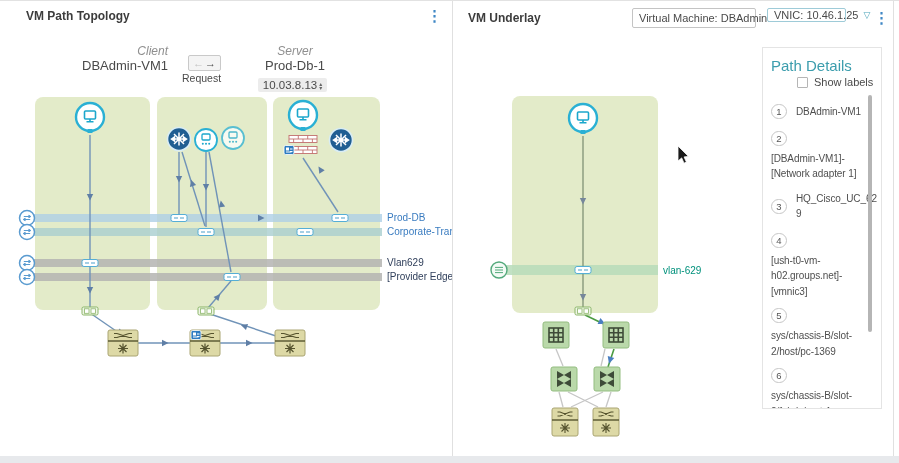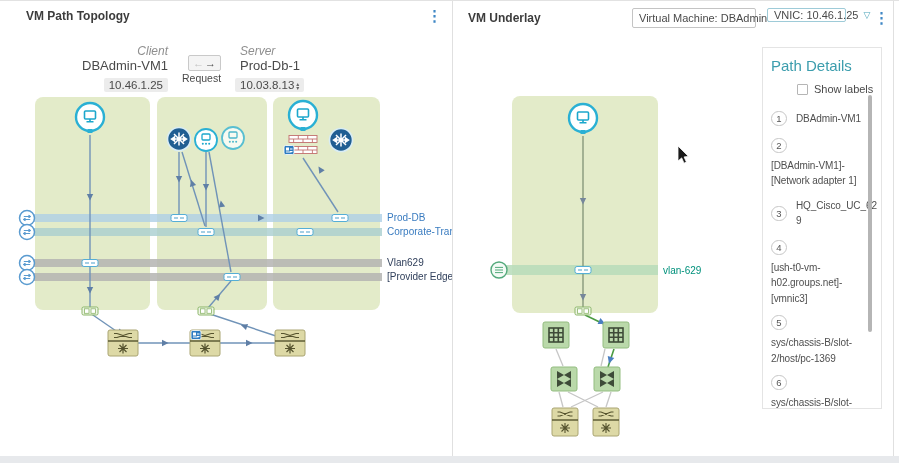--- a/index.html
+++ b/index.html
@@ -14,38 +14,38 @@
   .bottom-strip { left:0; top:456px; width:899px; height:7px; background:#e7e9ec; }
 
   .panel-title { font-size:12px; font-weight:bold; color:#3c3c3c; }
   .kebab { color:#3f87c5; font-size:15px; font-weight:bold; line-height:1; cursor:pointer; }
 
   
   .hdr-role { font-size:12px; font-style:italic; color:#8f8f8f; }
   .hdr-name { font-size:13px; color:#4a4a4a; }
   .ip-chip { font-size:11.5px; color:#4a4a4a; background:#ececec; padding:1px 5px; border-radius:2px; display:inline-block; }
   .client-block { left:60px; top:44px; width:108px; text-align:right; }
-  .server-block { left:240px; top:44px; width:110px; text-align:left; }
+  .server-block { left:240px; top:44px; width:110px; text-align:center; }
   .arrow-box { left:188px; top:55px; width:33px; height:16px; border:1px solid #c9c9c9; background:#f4f4f4;
       border-radius:2px; display:flex; align-items:center; justify-content:center; font-size:11px; line-height:1; gap:1px; }
   .arrow-left { color:#c2c2c2; } .arrow-right { color:#4a4a4a; }
   .request-label { left:182px; top:72px; width:45px; text-align:left; font-size:10.5px; color:#4a4a4a; }
   .spinner { display:inline-block; font-size:6px; color:#666; line-height:4px; vertical-align:middle; margin-left:2px; }
 
   
   .dd { border:1px solid #c4c4c4; background:#fff; border-radius:2px; font-size:11px; color:#4a4a4a;
       display:flex; align-items:center; padding:0 6px; gap:5px; white-space:nowrap; }
   .dd .caret { color:#4aa3b8; font-size:9px; }
   .dd1 { left:632px; top:8px; width:124px; height:20px; }
   .dd2 { left:767px; top:8px; width:79px; height:14px; border-color:#9ecbd8; }
 
   
   .pd-panel { left:762px; top:47px; width:120px; height:362px; border:1px solid #e4e4e4; background:#fff;
       padding:9px 4px 6px 8px; overflow:hidden; }
-  .pd-title { font-size:15px; color:#3b9dad; margin-bottom:9px; }
+  .pd-title { font-size:15px; color:#3b9dad; margin-bottom:2px; }
   .pd-check-row { display:flex; align-items:center; gap:6px; margin-bottom:16px;padding-left:26px; }
   .pd-check { width:11px; height:11px; border:1px solid #b5b5b5; border-radius:1px; background:#fff; }
   .pd-check-label { font-size:11px; color:#4a4a4a; }
   .pd-item { margin-bottom:9px; }
   .pd-item.inline { display:flex; align-items:center; gap:9px; margin-bottom:11px; }
   .pd-num { width:16px; height:15px; min-width:16px; border:1px solid #c6c6c6; border-radius:8px; background:#fff;
       display:flex; align-items:center; justify-content:center; font-size:9.5px; color:#555; }
   .pd-item.block .pd-num { margin-bottom:5px; }
   .pd-text { font-size:10px; color:#4f4f4f; line-height:1.55; letter-spacing:-0.1px; word-break:break-word; }
   .pd-scroll { left:868px; top:95px; width:4px; height:237px; background:#b5b5b5; border-radius:2px; }
@@ -59,21 +59,20 @@
 <div class="abs panel-divider"></div>
 <div class="abs right-edge"></div>
 <div class="abs bottom-strip"></div>
 
 <div class="abs panel-title" style="left:26px; top:9px;">VM Path Topology</div>
 <div class="abs kebab" style="left:427px; top:8px;">⋮</div>
 
 <div class="abs client-block">
   <div class="hdr-role">Client</div>
   <div class="hdr-name">DBAdmin-VM1</div>
-  <div style="margin-top:2px;"><span class="ip-chip">10.46.1.25</span></div>
 </div>
 
 <div class="abs arrow-box">
   <span class="arrow-left">←</span>
   <span class="arrow-right">→</span>
 </div>
 <div class="abs request-label">Request</div>
 
 <div class="abs server-block">
   <div class="hdr-role">Server</div>

